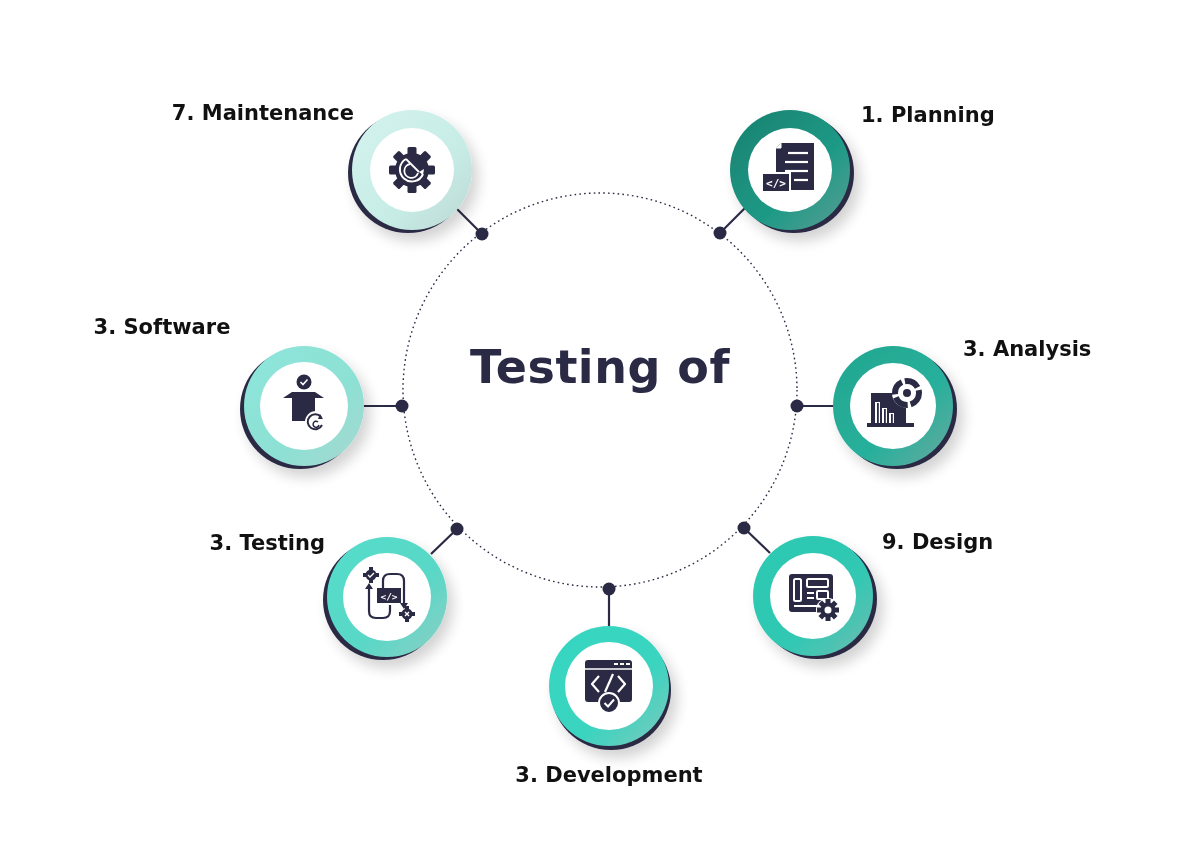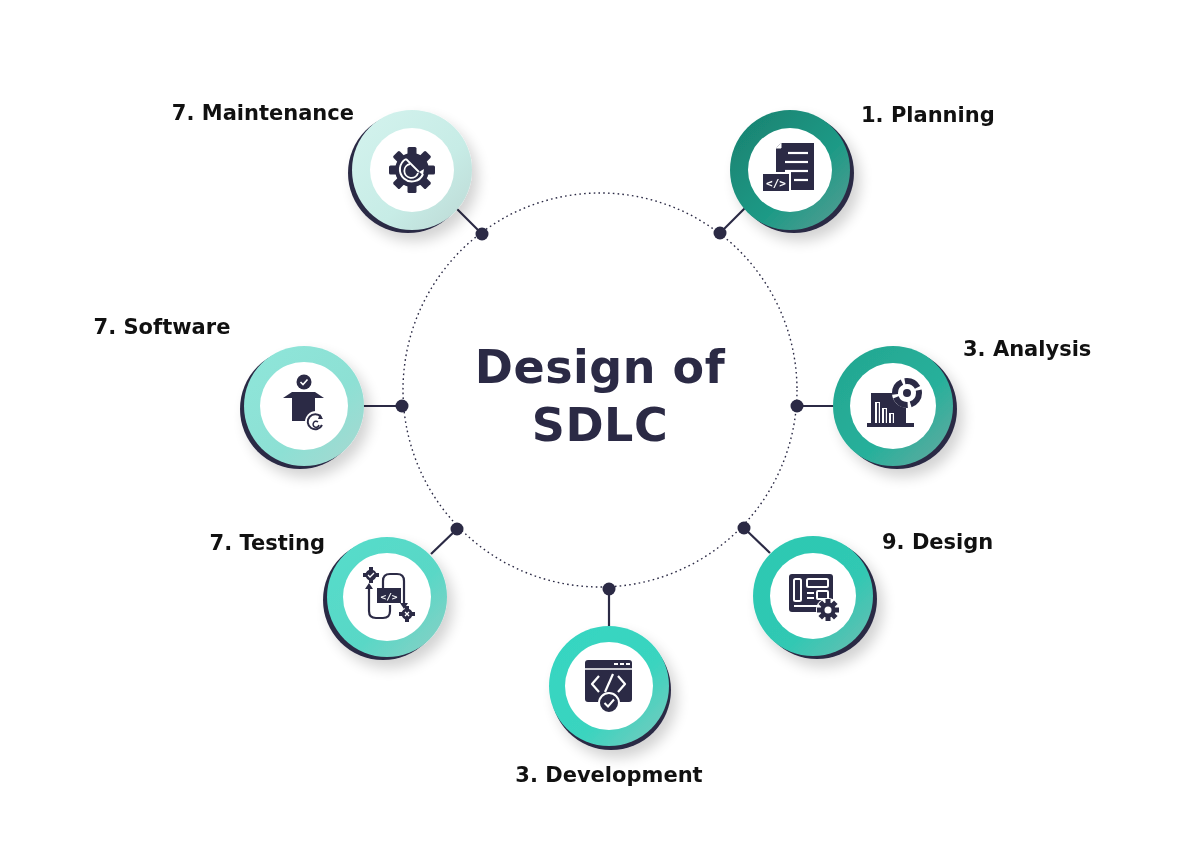--- a/index.html
+++ b/index.html
@@ -266,25 +266,24 @@
       <path d="M 11 -14 L 20 -8 L 11 -8 Z" fill="#2b2a45"></path>
       <circle cx="12" cy="16" r="11" fill="#ffffff"></circle>
       <path d="M 17 11 A 7.5 7.5 0 1 0 18 19" fill="none" stroke="#2b2a45" stroke-width="2"></path>
       <path d="M 14 16 A 3 3 0 1 0 15 19" fill="none" stroke="#2b2a45" stroke-width="1.5"></path>
       <path d="M 16 8 L 19 13 L 14 13 Z" fill="#2b2a45"></path>
     </g>
   </g>
 </svg>
 
 <div class="title">
-  <div>Design of</div>
-  <div>SDLC</div>
+  <div>Testing of</div>
 </div>
 
 <div class="label right" style="right:846px; top:99px;">7. Maintenance</div>
 <div class="label" style="left:861px; top:101px;">1. Planning</div>
 <div class="label" style="left:963px; top:335px;">3. Analysis</div>
 <div class="label" style="left:882px; top:528px;">9. Design</div>
 <div class="label center" style="left:459px; width:300px; top:761px;">3. Development</div>
-<div class="label right" style="right:875px; top:529px;">7. Testing</div>
+<div class="label right" style="right:875px; top:529px;">3. Testing</div>
 <div class="label center" style="left:62px; width:200px; top:313px;">
-  <div>7. Software</div>
+  <div>3. Software</div>
 </div>
 
 </body></html>

